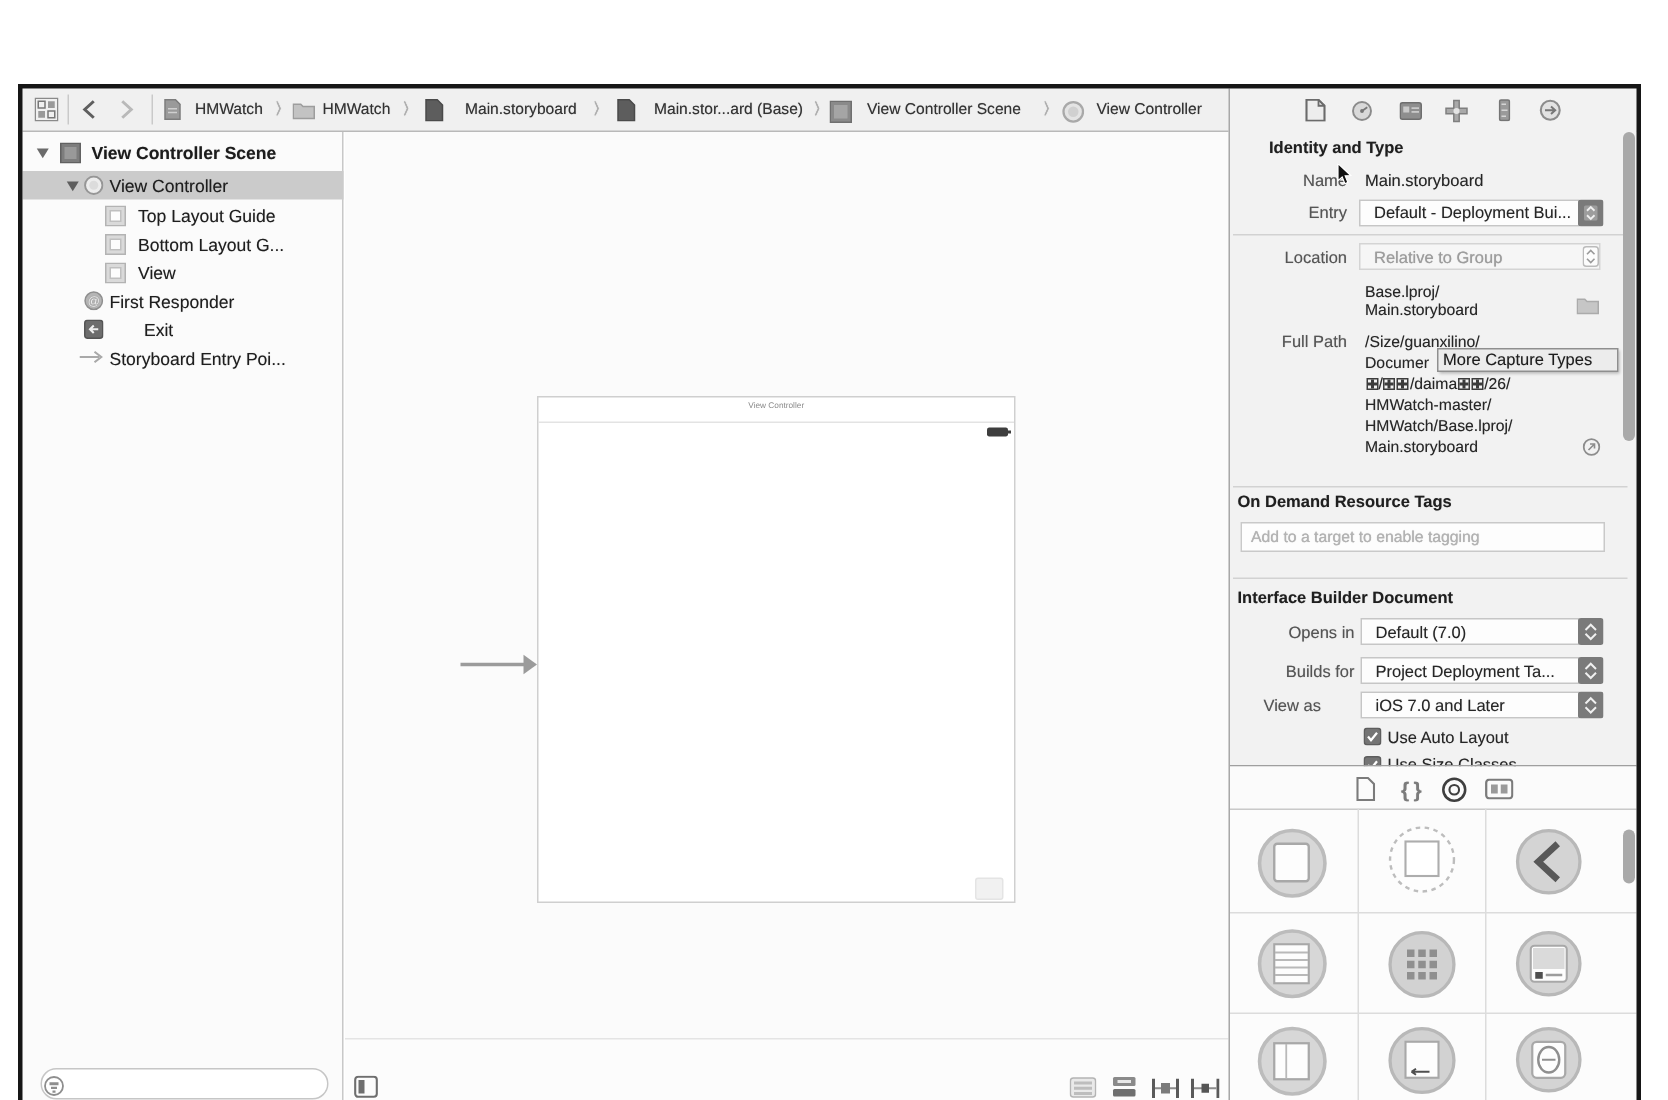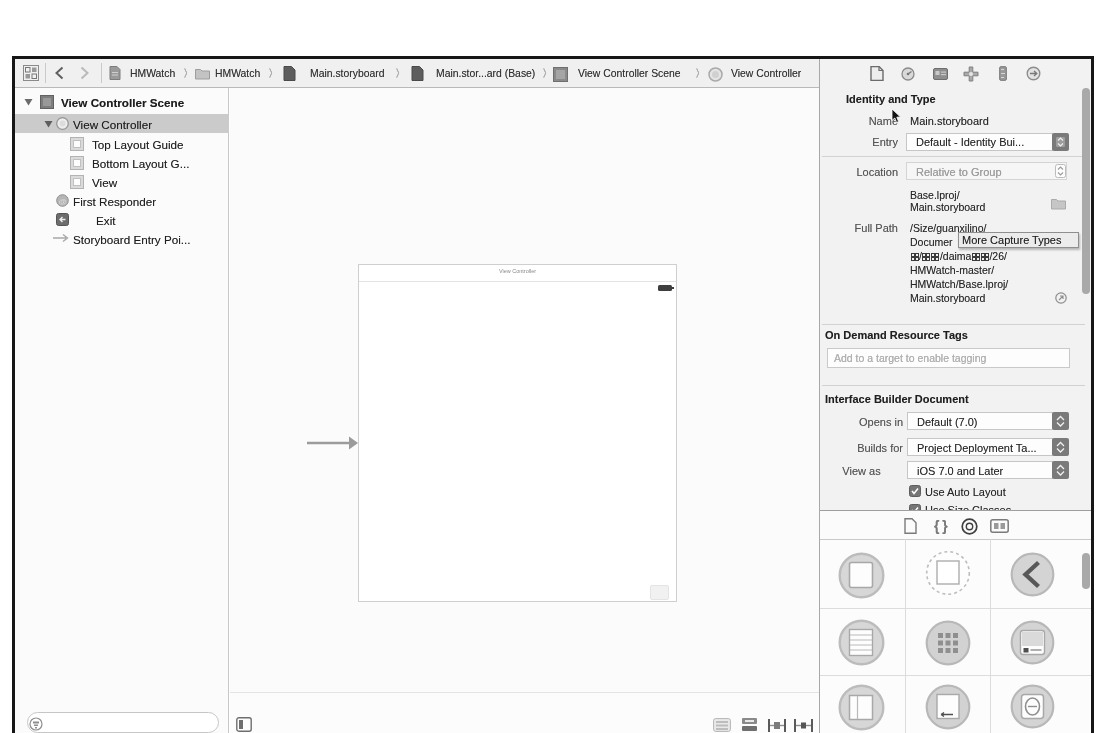--- a/index.html
+++ b/index.html
@@ -266,21 +266,21 @@
 
   <div class="abs txt" style="left:910px;top:79px;">Main.storyboard</div>
 
   <svg class="abs" style="left:891px;top:73px;z-index:20;" width="11" height="15" viewBox="0 0 11 15">
     <path d="M1 0 L1 11.5 L3.8 9 L5.6 13.5 L7.6 12.6 L5.8 8.2 L9.5 8 z" fill="#111" stroke="#fff" stroke-width="0.8"></path>
   </svg>
 
   <div class="abs txt" style="left:820px;top:100px;width:78px;text-align:right;color:#555;">Entry</div>
 
   <div class="abs" style="left:906px;top:97px;width:147px;height:18px;background:#fdfdfd;border:1px solid #c6c6c6;box-sizing:border-box;"></div>
-  <div class="abs txt" style="left:916px;top:100px;">Default - Identity Bui...</div>
+  <div class="abs txt" style="left:916px;top:100px;">Default - Deployment Bui...</div>
 
   <svg class="abs" style="left:1052px;top:97px;" width="17" height="18" viewBox="0 0 17 18">
     <rect x="0" y="0" width="17" height="18" rx="2" fill="#7a7a7a"></rect>
     <rect x="4" y="4" width="9" height="10" rx="1" fill="#9d9d9d"></rect>
     <path d="M6 7.5 L8.5 5 L11 7.5 M6 10.5 L8.5 13 L11 10.5" fill="none" stroke="#f0f0f0" stroke-width="1.2"></path>
   </svg>
 
   <div class="abs" style="left:822px;top:120px;width:263px;height:1px;background:#d2d2d2;"></div>
 
   <div class="abs txt" style="left:820px;top:130px;width:78px;text-align:right;color:#555;">Location</div>

